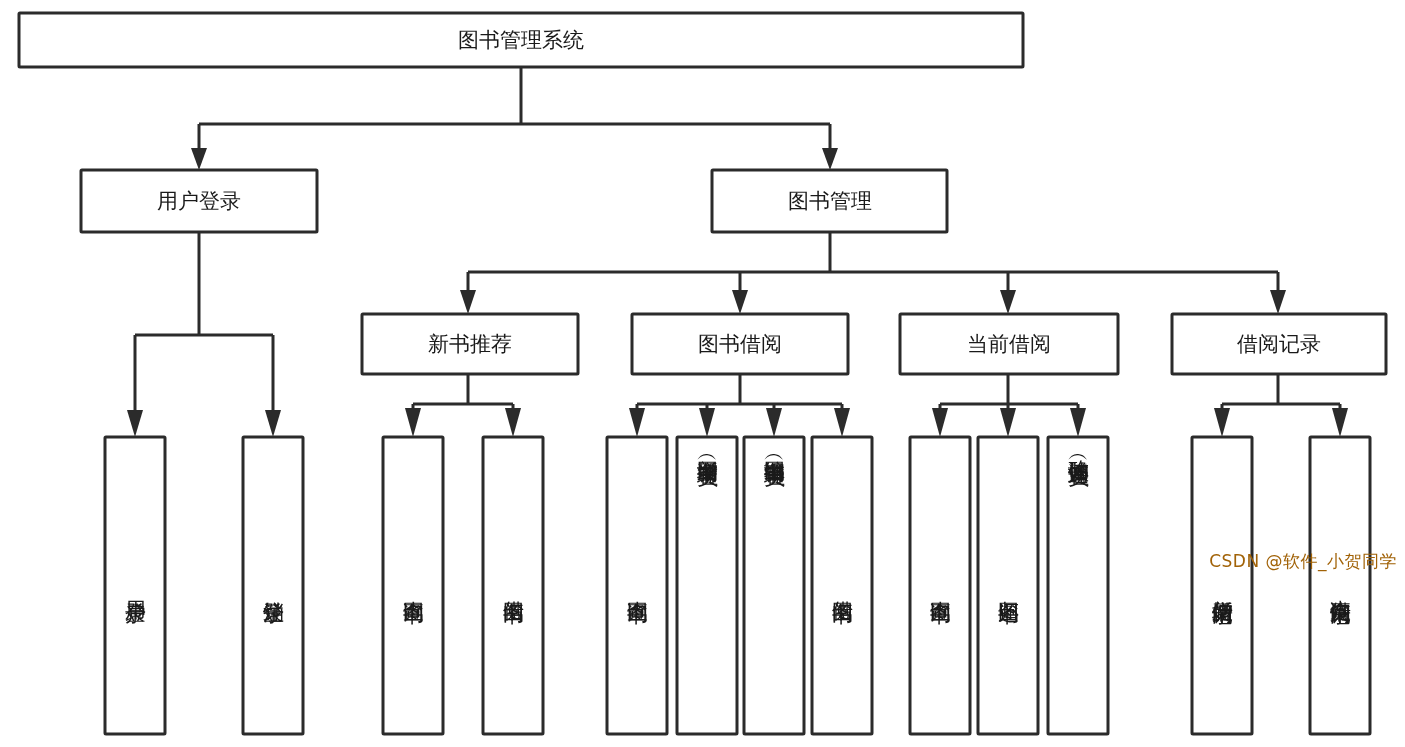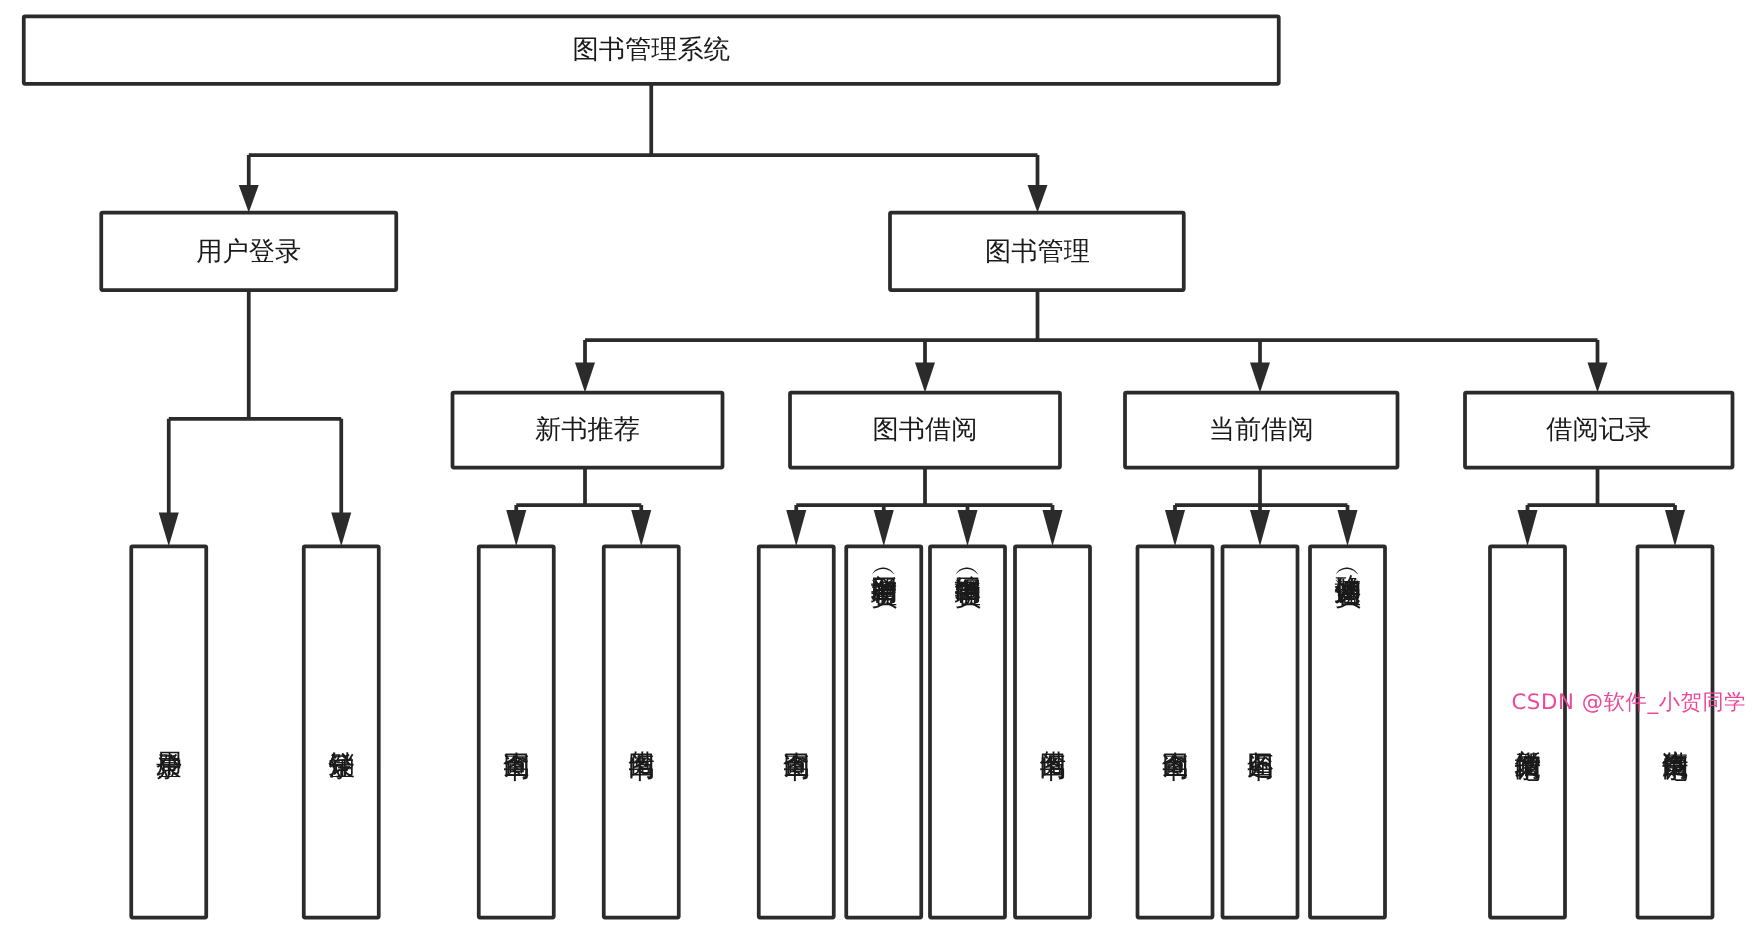--- a/index.html
+++ b/index.html
@@ -64,21 +64,21 @@
     text-align: center;
     white-space: nowrap;
     pointer-events: none;
   }
   #watermark {
     position: absolute;
     right: 8px;
     bottom: 6px;
     font-family: "DejaVu Sans", "Liberation Sans", sans-serif;
     font-size: 17px;
-    color: #ec4899;
+    color: #a16207;
     letter-spacing: 0.5px;
     white-space: nowrap;
   }
 </style>
 </head>
 <body>
 
 <div id="diagram-root">
 
   <svg id="flowchart" viewBox="0 0 1405 747">

